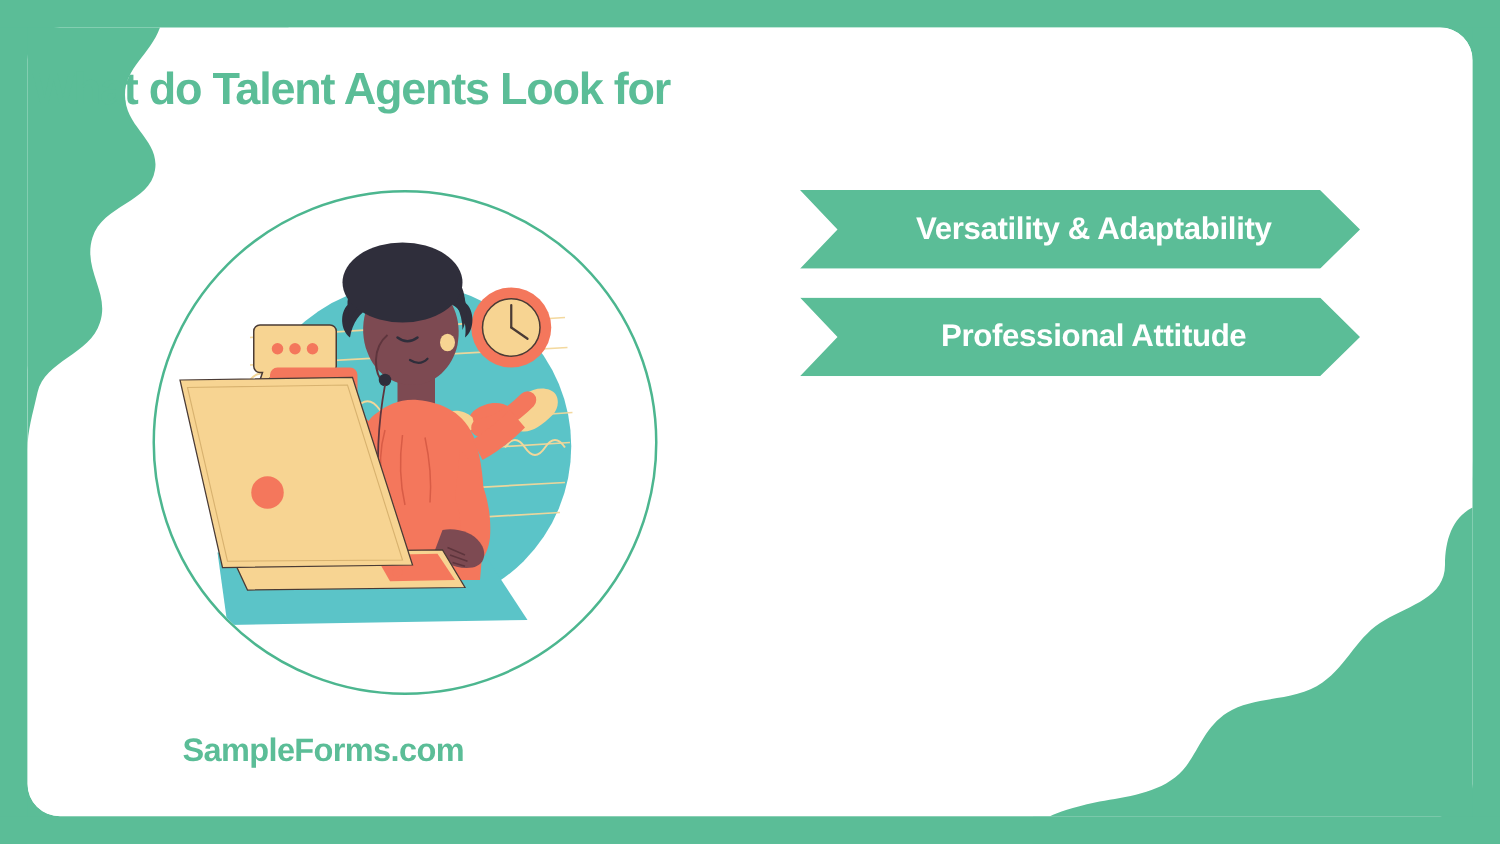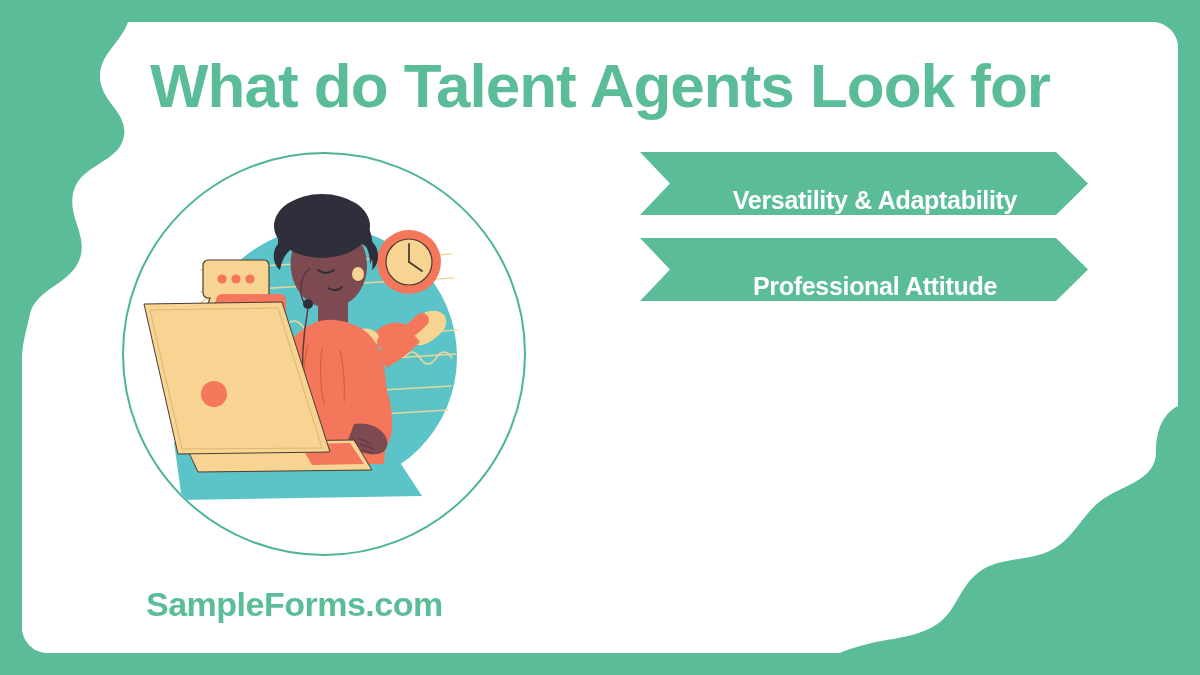--- a/index.html
+++ b/index.html
@@ -17,57 +17,57 @@
     position:absolute; left:22px; top:22px;
     width:1156px; height:631px;
     background:#ffffff; border-radius:26px;
   }
   
   #blobs{ position:absolute; left:0; top:0; width:1200px; height:675px; pointer-events:none; }
 
   
   #title{
     position:absolute; left:0; top:50px; width:1200px;
-    text-align:center;
-    font-size:62px; font-weight:bold;
+    font-size:36px; font-weight:bold;
     letter-spacing:-1px;
     color:#5bbd97;
     white-space:nowrap;
+    padding-left:26px;
   }
 
   
   #illus-wrap{
     position:absolute; left:122px; top:152px; width:404px; height:404px;
   }
   #illus-ring{
     position:absolute; inset:0;
     border:2px solid #4cb68f; border-radius:50%;
   }
   #illus-svg{ position:absolute; left:0; top:0; width:404px; height:404px; }
 
   
   #footer{
     position:absolute; left:146px; top:585px;
-    font-size:34px; font-weight:bold; letter-spacing:-0.5px;
+    font-size:26px; font-weight:bold; letter-spacing:-0.5px;
     color:#5bbd97;
   }
 
   
   #list{
     position:absolute; left:640px; top:152px;
     width:448px;
   }
   .chev{
     position:relative;
     width:448px; height:63px;
     margin-bottom:23px;
     background:#5bbd97;
     -webkit-clip-path: polygon(0 0, 416px 0, 448px 50%, 416px 100%, 0 100%, 30px 50%);
     clip-path: polygon(0 0, 416px 0, 448px 50%, 416px 100%, 0 100%, 30px 50%);
-    display:flex; align-items:flex-end; justify-content:center;
+    display:flex; align-items:center; justify-content:center;
   }
   .chev:last-child{ margin-bottom:5px; }
   .chev-label{
     color:#ffffff;
     font-size:25px; font-weight:bold;
     letter-spacing:-0.3px;
     padding-left:22px;
     white-space:nowrap;
   }
 </style>

